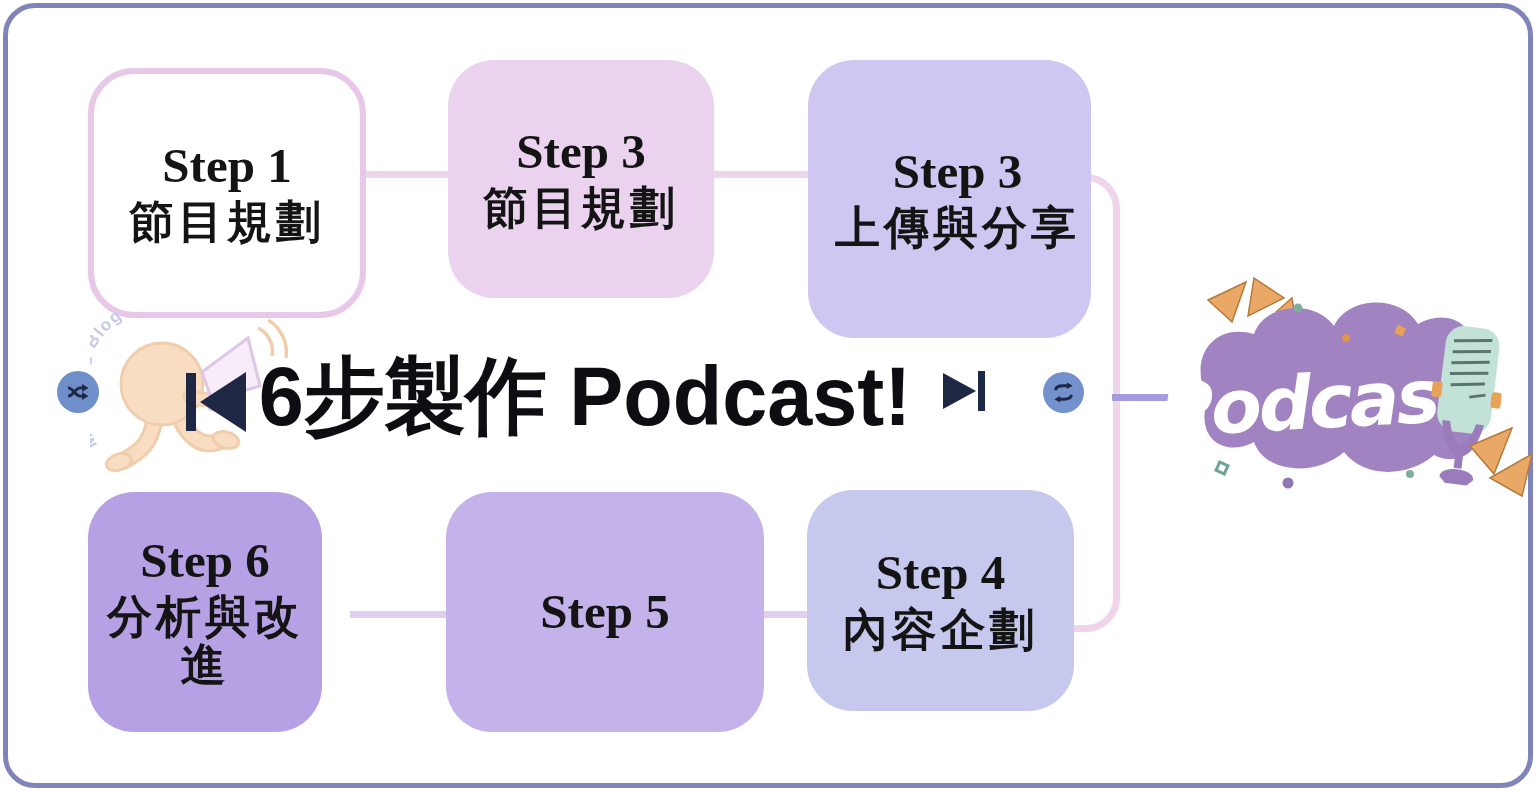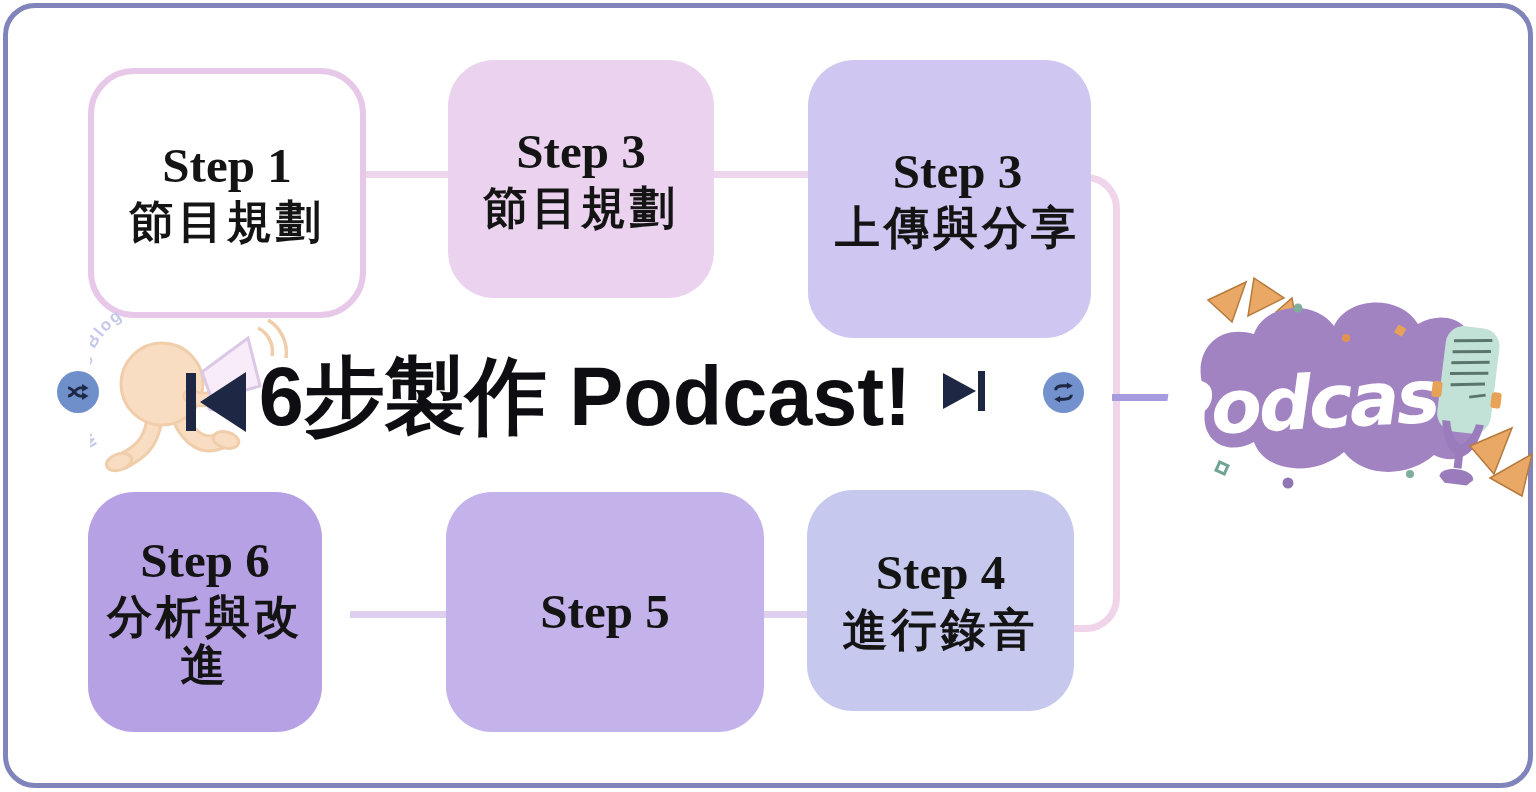--- a/index.html
+++ b/index.html
@@ -88,21 +88,21 @@
 
 <div class="step-box" id="box6" style="background-color: rgb(183, 161, 229);">
   <div class="step-label">Step 6</div>
   <div class="step-name">分析與改進</div>
 </div>
 <div class="step-box" id="box5" style="background-color: rgb(196, 178, 234);">
   <div class="step-label">Step 5</div>
 </div>
 <div class="step-box" id="box4" style="background-color: rgb(198, 201, 237);">
   <div class="step-label">Step 4</div>
-  <div class="step-name">進行錄音</div>
+  <div class="step-name">內容企劃</div>
 </div>
 
 <svg id="mascot" viewBox="0 0 228 174">
   <path id="wmArc" d="M 10,138 A 92,92 0 0 1 160,30" fill="none"></path>
   <text font-size="17" font-weight="bold" letter-spacing="1.5" font-family="&quot;Liberation Sans&quot;, sans-serif" style="fill: rgb(198, 201, 233);">
     <textPath href="#wmArc" startOffset="4">Marketing Blog</textPath>
   </text>
 
   <g>
     <path d="M64,112 C60,134 50,142 33,151" stroke="#f0cdab" stroke-width="18" fill="none" stroke-linecap="round"></path>

